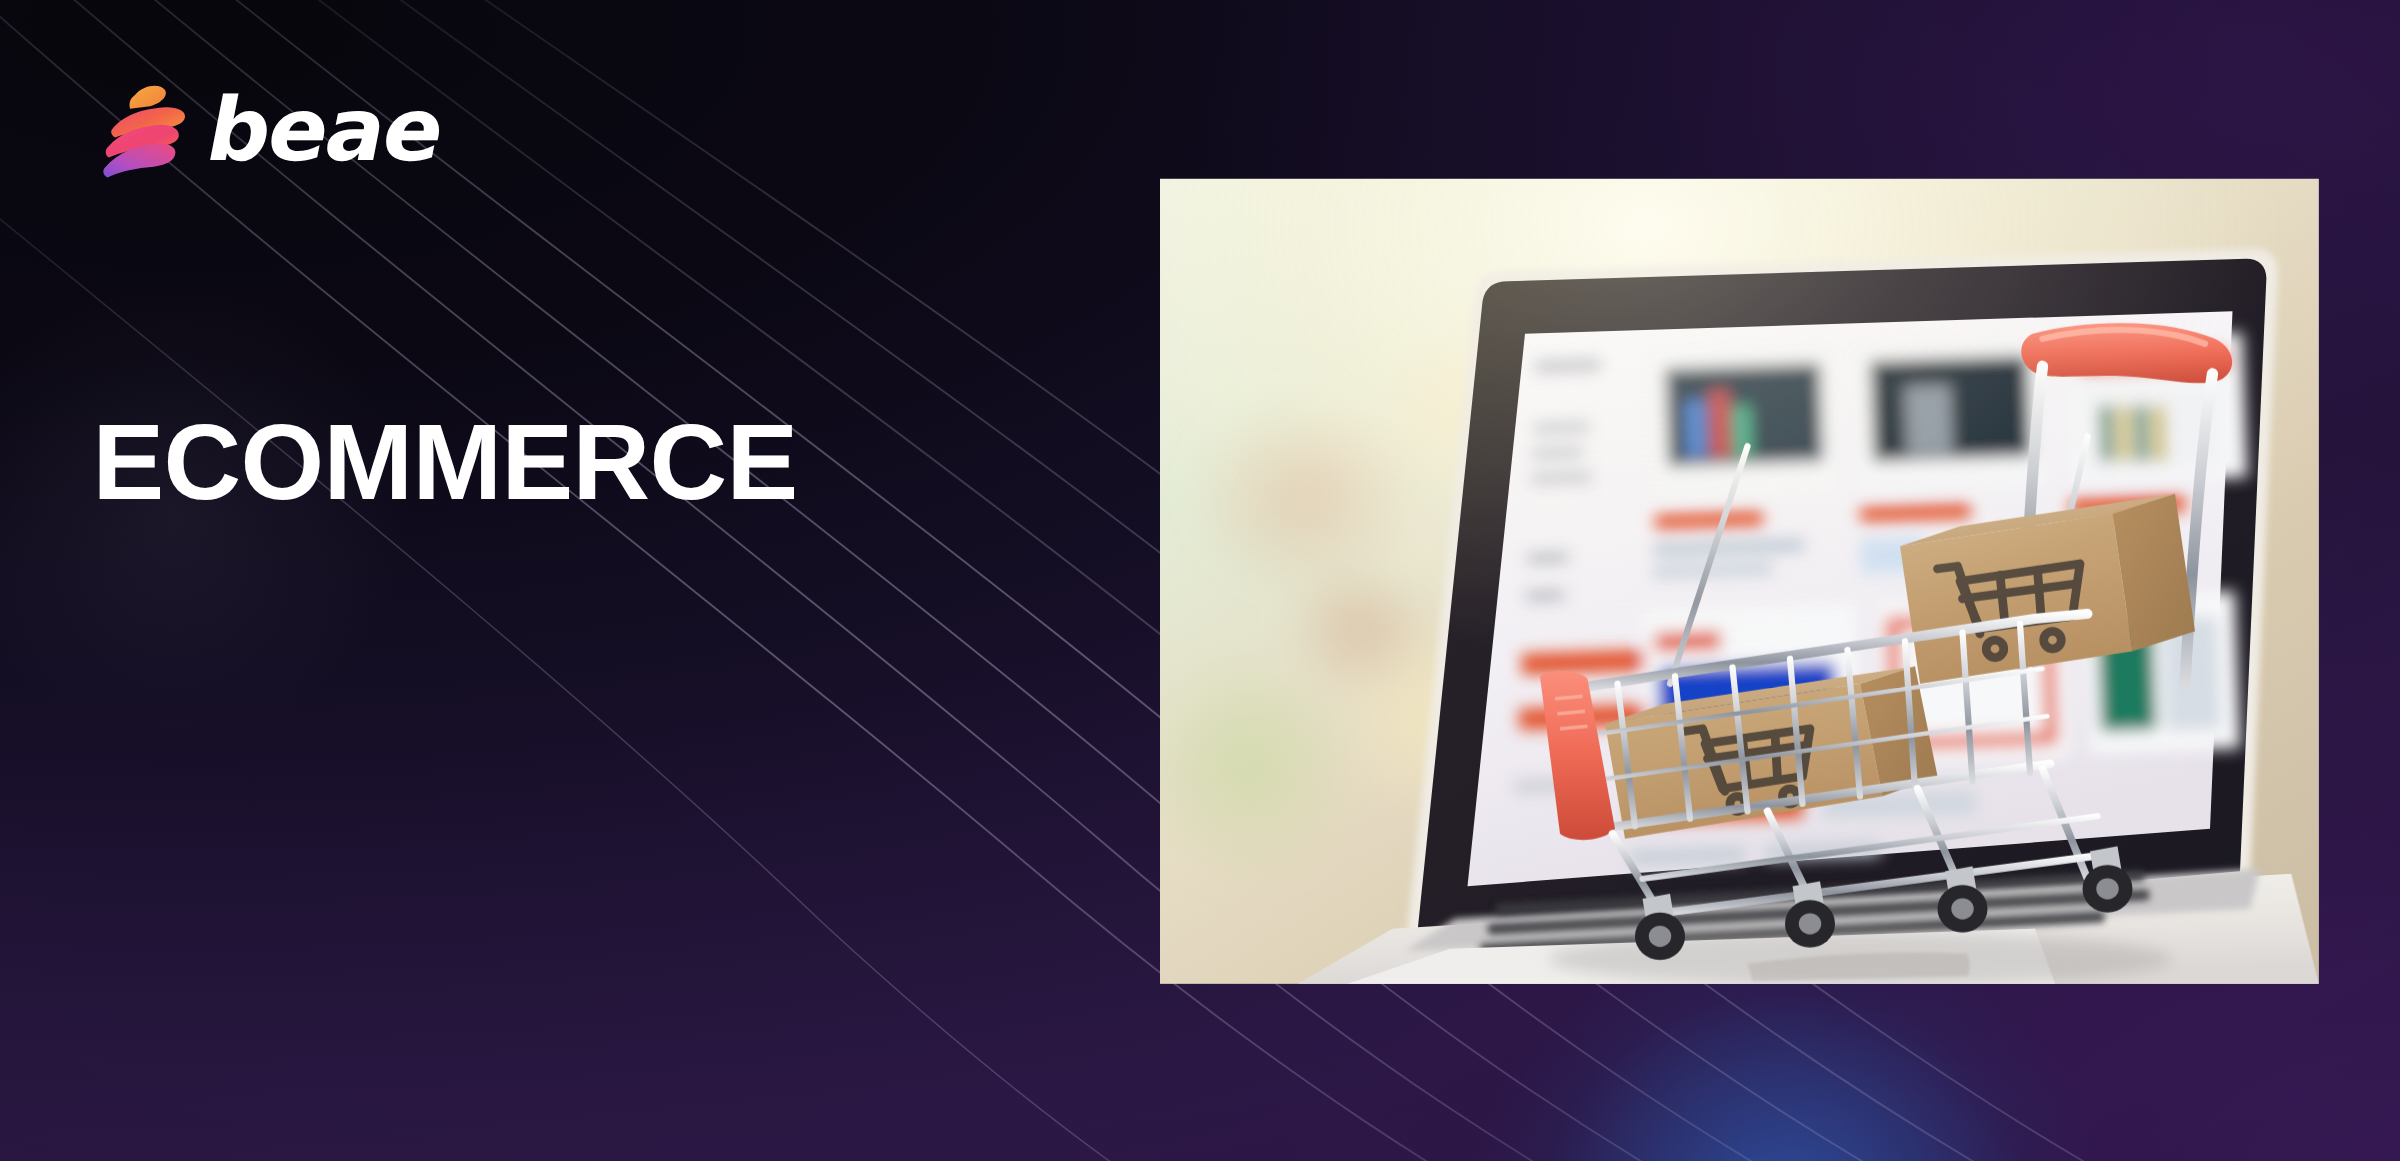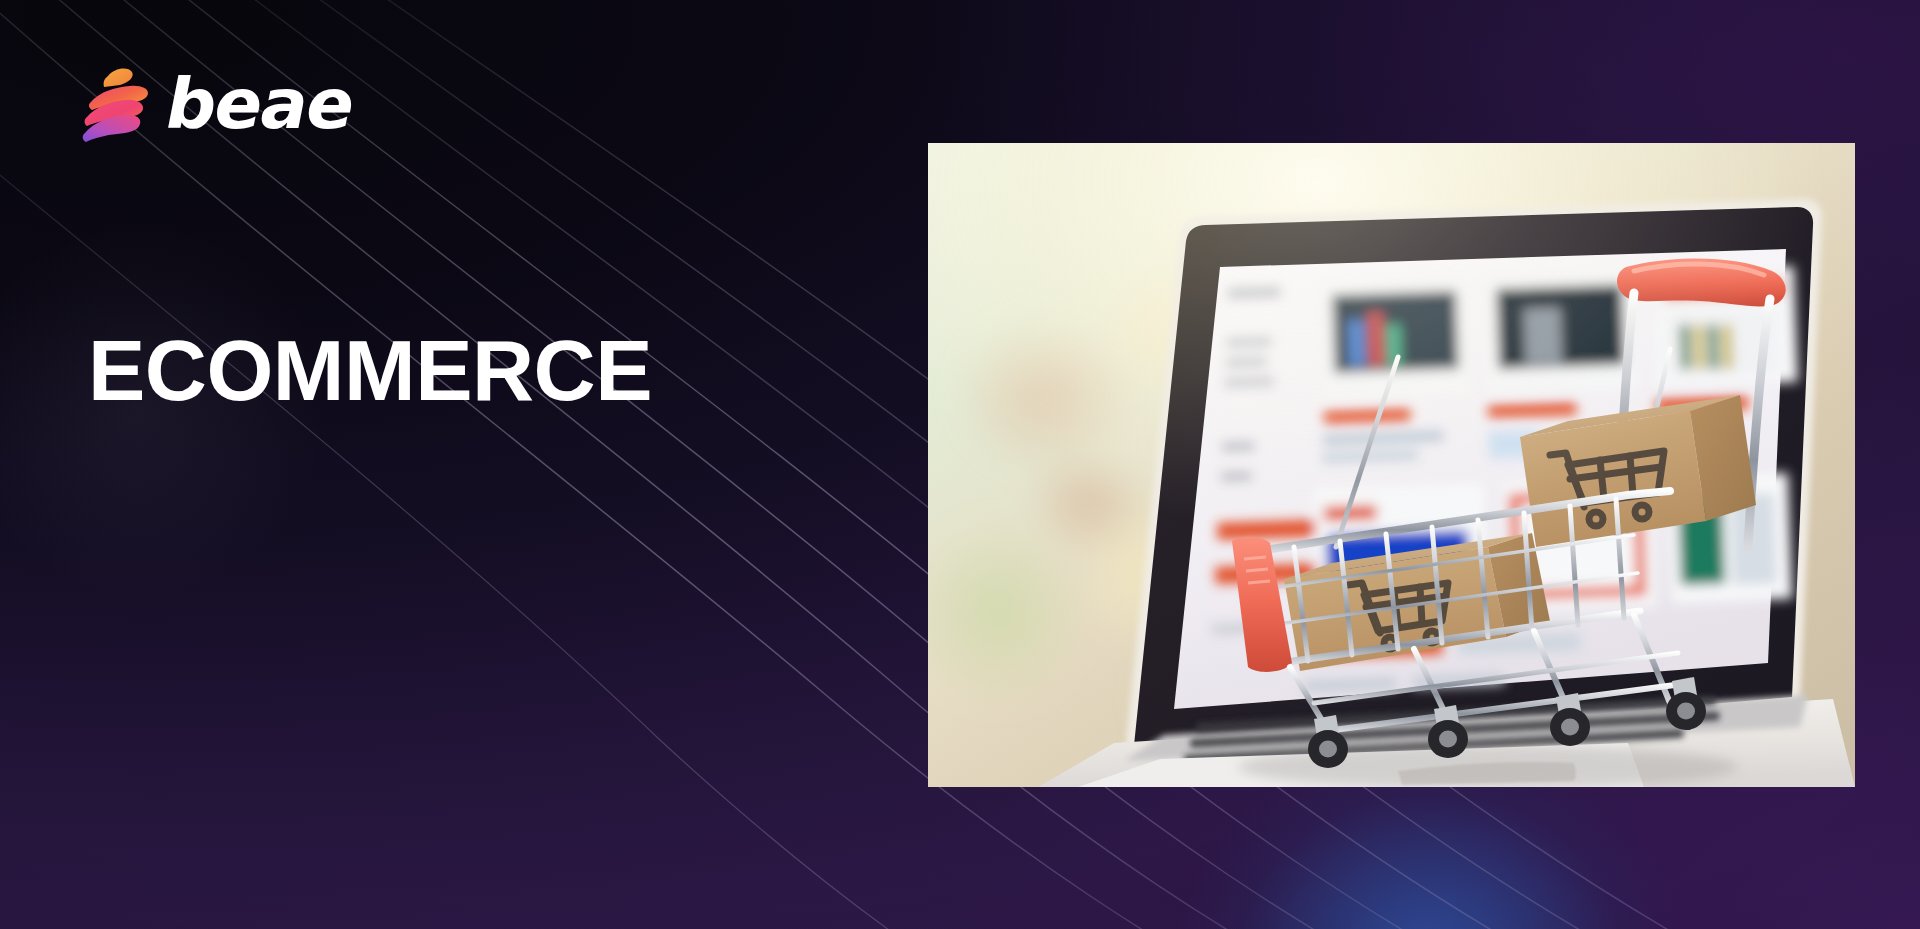--- a/index.html
+++ b/index.html
@@ -88,21 +88,21 @@
     font-weight: 700;
     font-style: italic;
     letter-spacing: -1.5px;
     line-height: 1;
     margin-top: 6px;
   }
 
   
   .headline {
     position: absolute;
-    left: 88px;
+    left: 74px;
     top: 308px;
     z-index: 5;
     width: 820px;
   }
   .headline-line {
     display: block;
     color: #ffffff;
     font-family: "Liberation Sans", sans-serif;
     font-weight: 700;
     font-size: 86px;

